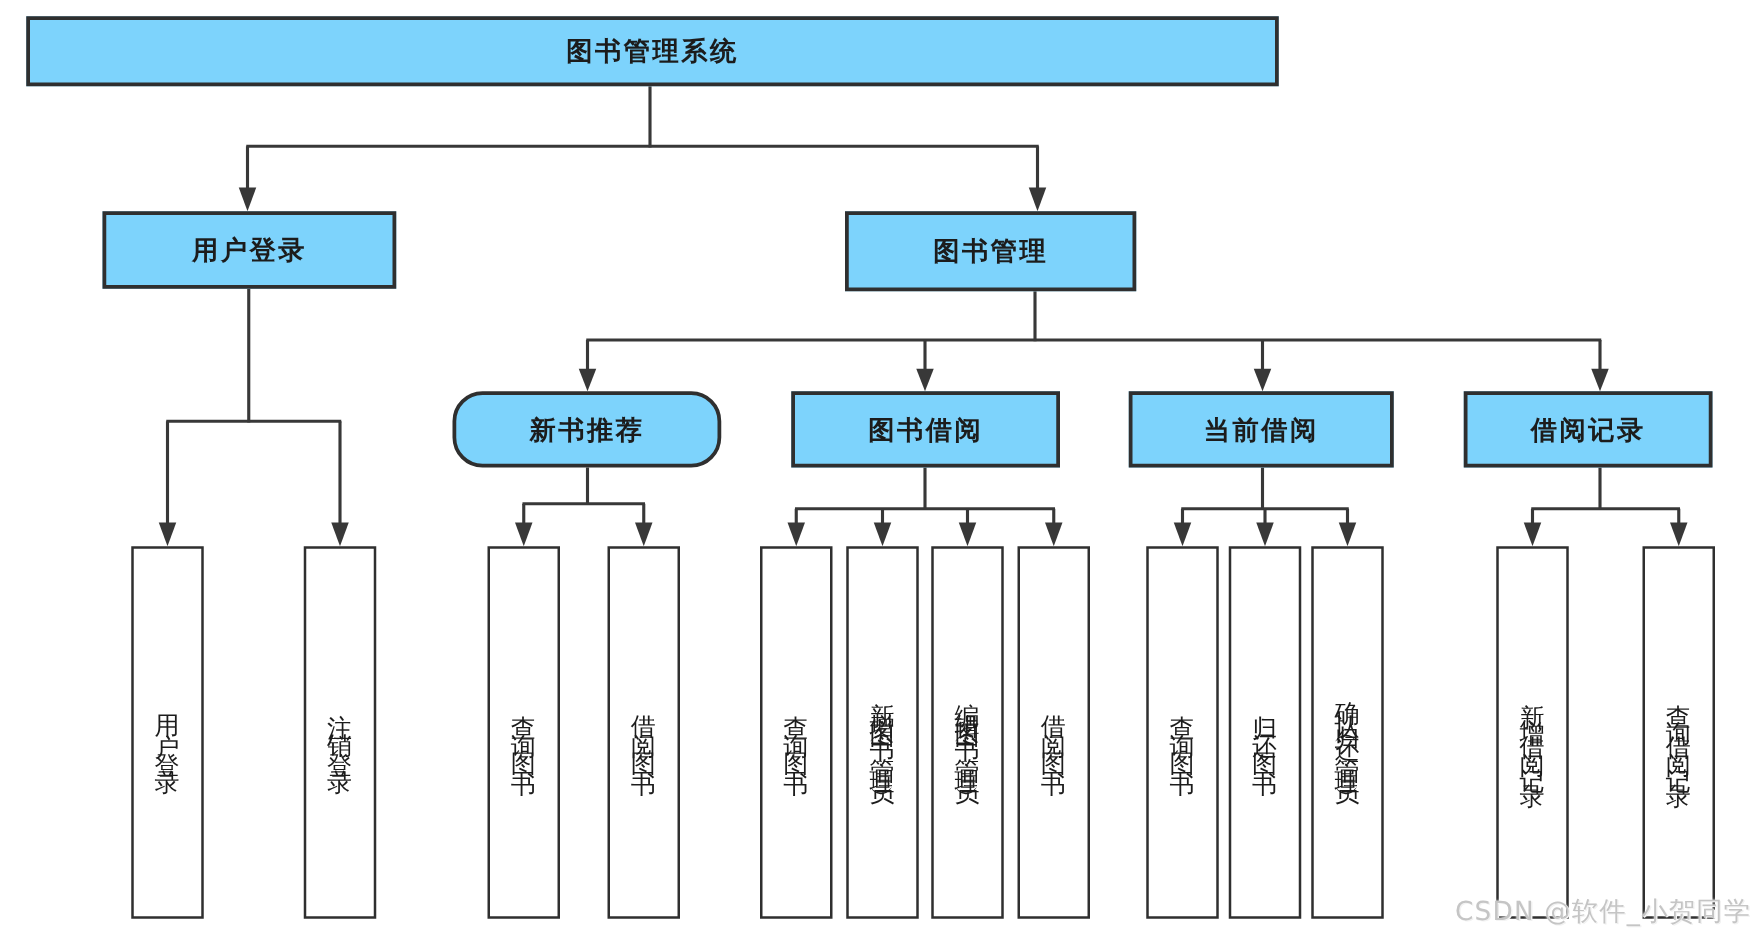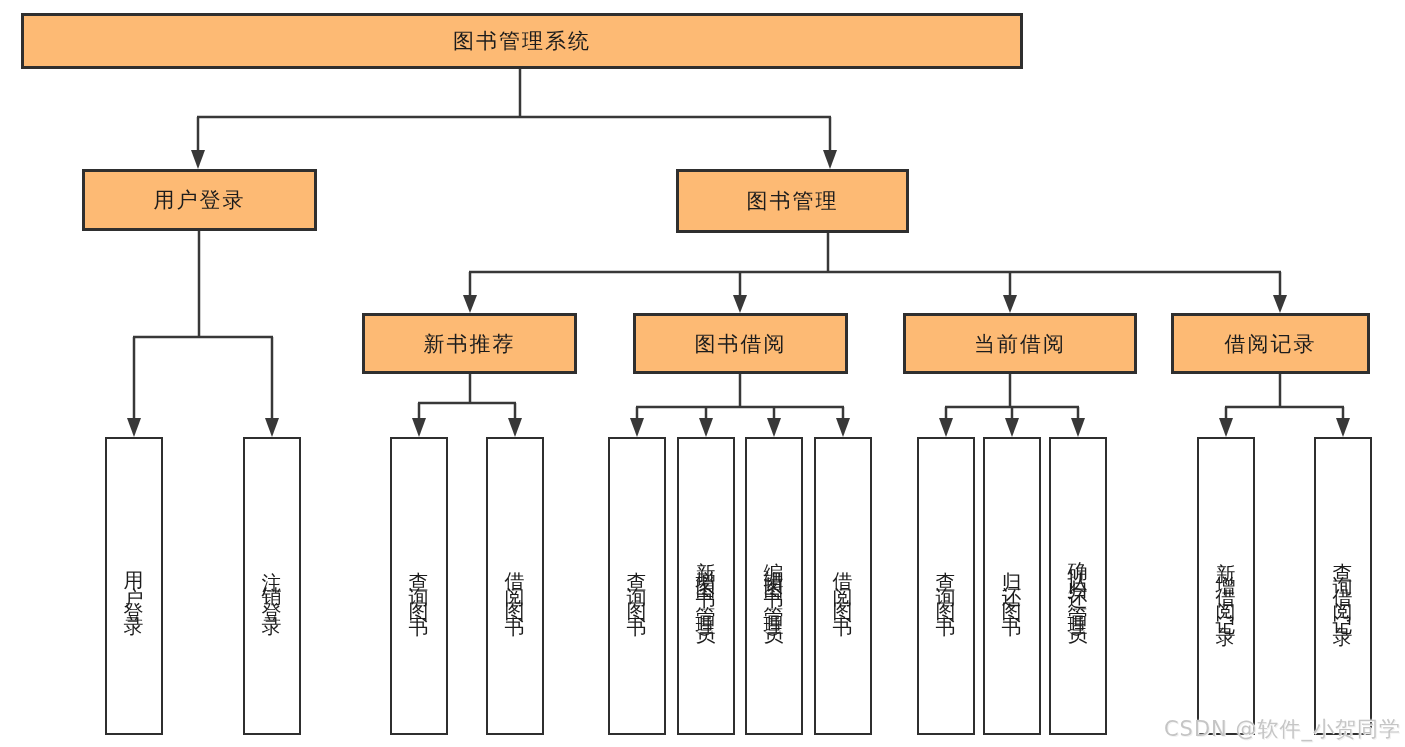--- a/index.html
+++ b/index.html
@@ -12,24 +12,24 @@
   }
   .connectors{
     position:absolute;left:0;top:0;width:1405px;height:747px;
     pointer-events:none;
   }
   .connectors line{stroke:#383838;stroke-width:2.5;}
   .connectors polygon{fill:#383838;}
   .node{
     position:absolute;
     border:3px solid #2f2f2f;
-    background:#fdba74;
+    background:#7dd3fc;
     display:flex;align-items:center;justify-content:center;
     box-sizing:border-box;
-    font-size:21px;color:#1c1c1c;letter-spacing:2px;
+    font-size:21px;color:#1c1c1c;letter-spacing:2px;font-weight:bold;
   }
   .leaf{
     position:absolute;
     top:437px;height:298px;width:58px;
     border:2.5px solid #2f2f2f;
     background:#ffffff;
     display:flex;align-items:center;justify-content:center;
     box-sizing:border-box;
   }
   .vlbl{
@@ -137,27 +137,27 @@
     <span>图书管理系统</span>
   </div>
 
   <div class="node" style="left:82px;top:169px;width:235px;height:62px;">
     <span>用户登录</span>
   </div>
   <div class="node" style="left:676px;top:169px;width:233px;height:64px;">
     <span>图书管理</span>
   </div>
 
-  <div class="node" style="left:362px;top:313px;width:215px;height:61px;">
+  <div class="node" style="left:362px;top:313px;width:215px;height:61px;border-radius:24px;">
     <span>新书推荐</span>
   </div>
   <div class="node" style="left:633px;top:313px;width:215px;height:61px;">
     <span>图书借阅</span>
   </div>
-  <div class="node" style="left:903px;top:313px;width:234px;height:61px;align-items:center;">
+  <div class="node" style="left:903px;top:313px;width:212px;height:61px;align-items:center;">
     <span>当前借阅</span>
   </div>
   <div class="node" style="left:1171px;top:313px;width:199px;height:61px;">
     <span>借阅记录</span>
   </div>
 
   <div class="leaf" style="left:105px;">
     <span class="vlbl">用户登录</span>
   </div>
   <div class="leaf" style="left:243px;">

